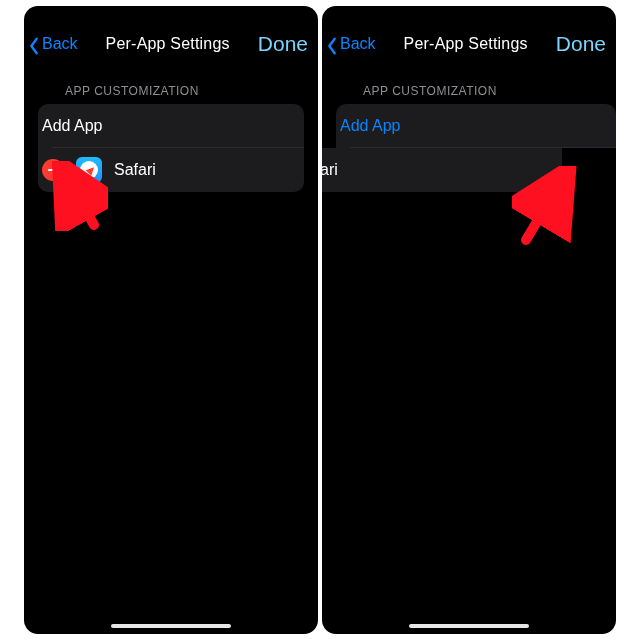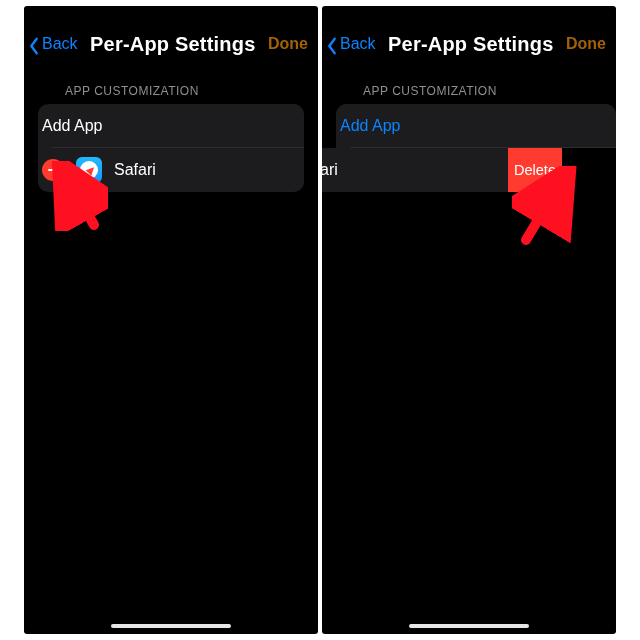--- a/index.html
+++ b/index.html
@@ -1,24 +1,24 @@
 <!DOCTYPE html>
 <html><head>
   <meta charset="utf-8">
   <style>
     * { margin: 0; padding: 0; box-sizing: border-box; font-family: -apple-system, BlinkMacSystemFont, "Segoe UI", Helvetica, Arial, sans-serif; -webkit-font-smoothing: antialiased; }
     body { width: 640px; height: 640px; background: #fff; display: flex; justify-content: center; align-items: flex-start; padding: 6px 0; }
     .pair { display: flex; gap: 4px; }
-    .phone { width: 294px; height: 628px; background: #000; border-radius: 3px; position: relative; overflow: hidden; }
+    .phone { width: 294px; height: 628px; background: #000; border-radius: 14px; position: relative; overflow: hidden; }
     .status-space { height: 20px; }
     .nav { display: flex; align-items: center; justify-content: space-between; height: 36px; padding: 0 10px 0 4px; }
     .nav-left { display: flex; align-items: center; color: #0a84ff; font-size: 16px; }
     .nav-left .chev { width: 14px; height: 14px; display: inline-block; }
-    .nav-title { color: #fff; font-size: 20px; font-weight: 700; letter-spacing: 0.2px; }
-    .nav-done { color: #a16207; font-size: 16px; font-weight: 700; }
+    .nav-title { color: #fff; font-size: 16px; font-weight: 400; letter-spacing: 0.2px; }
+    .nav-done { color: #7dd3fc; font-size: 21px; font-weight: 400; }
     .section-header { color: #8e8e93; font-size: 12px; letter-spacing: 0.5px; padding: 22px 0 6px 41px; text-transform: uppercase; }
     .group { margin: 0 14px; background: #1c1c1e; border-radius: 10px; overflow: hidden; }
     .cell { display: flex; align-items: center; min-height: 44px; padding: 0 4px; position: relative; }
     .sep { position: absolute; left: 14px; right: 0; bottom: 0; height: 1px; background: #2c2c2e; }
     .label-white { color: #fff; font-size: 16px; }
     .label-blue { color: #0a84ff; font-size: 16px; }
     .minus-btn { width: 22px; height: 22px; border-radius: 50%; background: #ff3b30; display: flex; align-items: center; justify-content: center; margin-right: 12px; flex-shrink: 0; }
     .minus-btn .dash { width: 10px; height: 2.5px; background: #fff; border-radius: 2px; }
     .app-icon { width: 26px; height: 26px; border-radius: 6px; display: flex; align-items: center; justify-content: center; margin-right: 12px; flex-shrink: 0; background: linear-gradient(180deg,#20bafc 0%,#1e90ff 100%); }
     .app-icon .compass { width: 18px; height: 18px; border-radius: 50%; background: #fff; position: relative; }
@@ -107,23 +107,20 @@
         <span class="label-blue">Add App</span>
         <div class="sep"></div>
       </div>
     </div>
     <div class="swipe-wrap">
       <div class="swipe-track">
         <div class="swipe-body">
 
           <span class="label-white" style="margin-left:6px;">Safari</span>
         </div>
-        <div class="delete">
-          <span>Delete</span>
-        </div>
       </div>
     </div>
 
     <div class="arrow" style="right:34px; top:160px;">
       <svg width="70" height="80" viewBox="0 0 70 80">
         <defs>
             <marker id="ah2" markerWidth="8" markerHeight="8" refX="5" refY="4" orient="auto">
               <path d="M0,0 L8,4 L0,8 Z" fill="#ff1020"></path>
             </marker>
           </defs>

